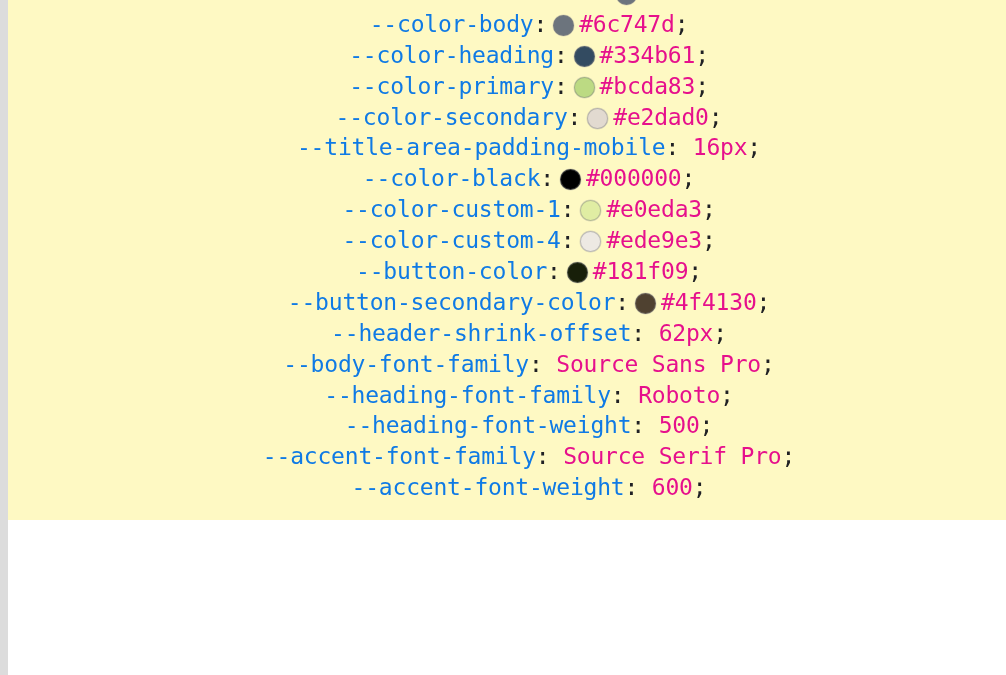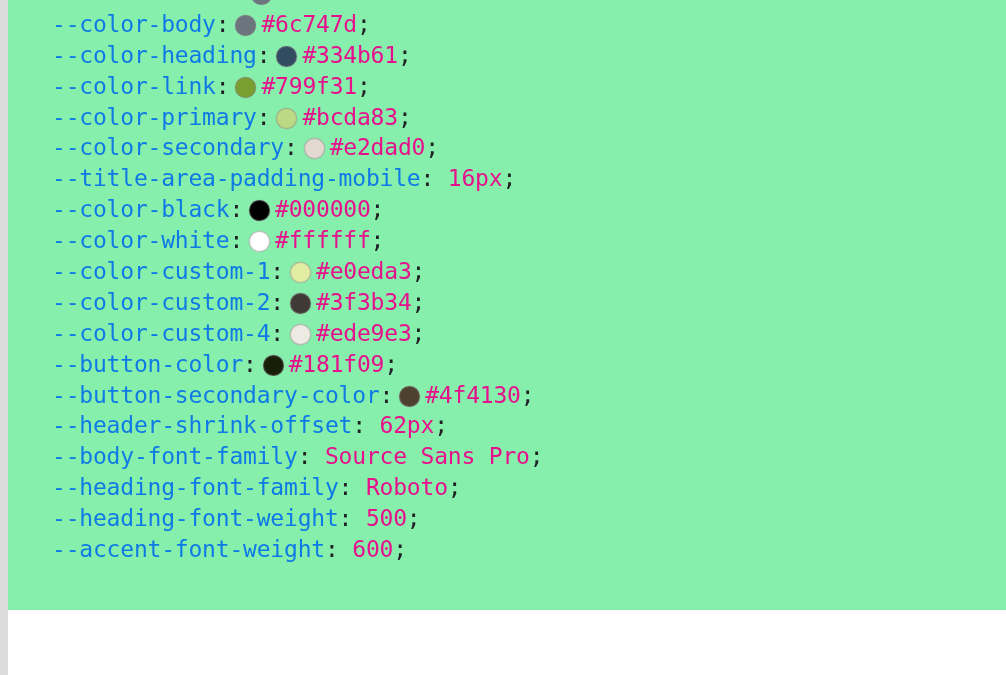--- a/index.html
+++ b/index.html
@@ -11,23 +11,24 @@
     width: 1006px;
     height: 675px;
     overflow: hidden;
     font-family: "DejaVu Sans Mono", "Liberation Mono", monospace;
   }
 
   
   #css-rule-pane {
     position: relative;
     width: 1006px;
-    height: 610px;
-    background: #86efac;
+    height: 520px;
+    background: #fef9c3;
     box-sizing: border-box;
+    text-align: center;
   }
 
   
   #gutter {
     position: absolute;
     left: 0;
     top: 0;
     width: 8px;
     height: 675px;
     background: #dcdcdc;
@@ -84,31 +85,29 @@
 <body>
 
 <div id="css-rule-pane">
 
   <div id="gutter"></div>
 
   <ul id="declaration-list">
       <li class="declaration"><span class="swatch" style="background: rgb(108, 116, 125); margin-left: 199px;"></span></li>
       <li class="declaration"><span class="prop">--color-body</span><span class="punct">:</span><span class="swatch" style="background: rgb(108, 116, 125);"></span><span class="val">#6c747d</span><span class="punct">;</span></li>
       <li class="declaration"><span class="prop">--color-heading</span><span class="punct">:</span><span class="swatch" style="background: rgb(51, 75, 97);"></span><span class="val">#334b61</span><span class="punct">;</span></li>
-      <li class="declaration"><span class="prop">--color-link</span><span class="punct">:</span><span class="swatch" style="background: rgb(121, 159, 49);"></span><span class="val">#799f31</span><span class="punct">;</span></li>
       <li class="declaration"><span class="prop">--color-primary</span><span class="punct">:</span><span class="swatch" style="background: rgb(188, 218, 131);"></span><span class="val">#bcda83</span><span class="punct">;</span></li>
       <li class="declaration"><span class="prop">--color-secondary</span><span class="punct">:</span><span class="swatch" style="background: rgb(226, 218, 208);"></span><span class="val">#e2dad0</span><span class="punct">;</span></li>
       <li class="declaration"><span class="prop">--title-area-padding-mobile</span><span class="punct">:</span><span class="sp"> </span><span class="val">16px</span><span class="punct">;</span></li>
       <li class="declaration"><span class="prop">--color-black</span><span class="punct">:</span><span class="swatch" style="background: rgb(0, 0, 0);"></span><span class="val">#000000</span><span class="punct">;</span></li>
-      <li class="declaration"><span class="prop">--color-white</span><span class="punct">:</span><span class="swatch" style="background: rgb(255, 255, 255);"></span><span class="val">#ffffff</span><span class="punct">;</span></li>
       <li class="declaration"><span class="prop">--color-custom-1</span><span class="punct">:</span><span class="swatch" style="background: rgb(224, 237, 163);"></span><span class="val">#e0eda3</span><span class="punct">;</span></li>
-      <li class="declaration"><span class="prop">--color-custom-2</span><span class="punct">:</span><span class="swatch" style="background: rgb(63, 59, 52);"></span><span class="val">#3f3b34</span><span class="punct">;</span></li>
       <li class="declaration"><span class="prop">--color-custom-4</span><span class="punct">:</span><span class="swatch" style="background: rgb(237, 233, 227);"></span><span class="val">#ede9e3</span><span class="punct">;</span></li>
       <li class="declaration"><span class="prop">--button-color</span><span class="punct">:</span><span class="swatch" style="background: rgb(24, 31, 9);"></span><span class="val">#181f09</span><span class="punct">;</span></li>
       <li class="declaration"><span class="prop">--button-secondary-color</span><span class="punct">:</span><span class="swatch" style="background: rgb(79, 65, 48);"></span><span class="val">#4f4130</span><span class="punct">;</span></li>
       <li class="declaration"><span class="prop">--header-shrink-offset</span><span class="punct">:</span><span class="sp"> </span><span class="val">62px</span><span class="punct">;</span></li>
       <li class="declaration"><span class="prop">--body-font-family</span><span class="punct">:</span><span class="sp"> </span><span class="val">Source Sans Pro</span><span class="punct">;</span></li>
       <li class="declaration"><span class="prop">--heading-font-family</span><span class="punct">:</span><span class="sp"> </span><span class="val">Roboto</span><span class="punct">;</span></li>
       <li class="declaration"><span class="prop">--heading-font-weight</span><span class="punct">:</span><span class="sp"> </span><span class="val">500</span><span class="punct">;</span></li>
+      <li class="declaration"><span class="prop">--accent-font-family</span><span class="punct">:</span><span class="sp"> </span><span class="val">Source Serif Pro</span><span class="punct">;</span></li>
       <li class="declaration"><span class="prop">--accent-font-weight</span><span class="punct">:</span><span class="sp"> </span><span class="val">600</span><span class="punct">;</span></li>
     </ul>
 
 </div>
 
 </body></html>

